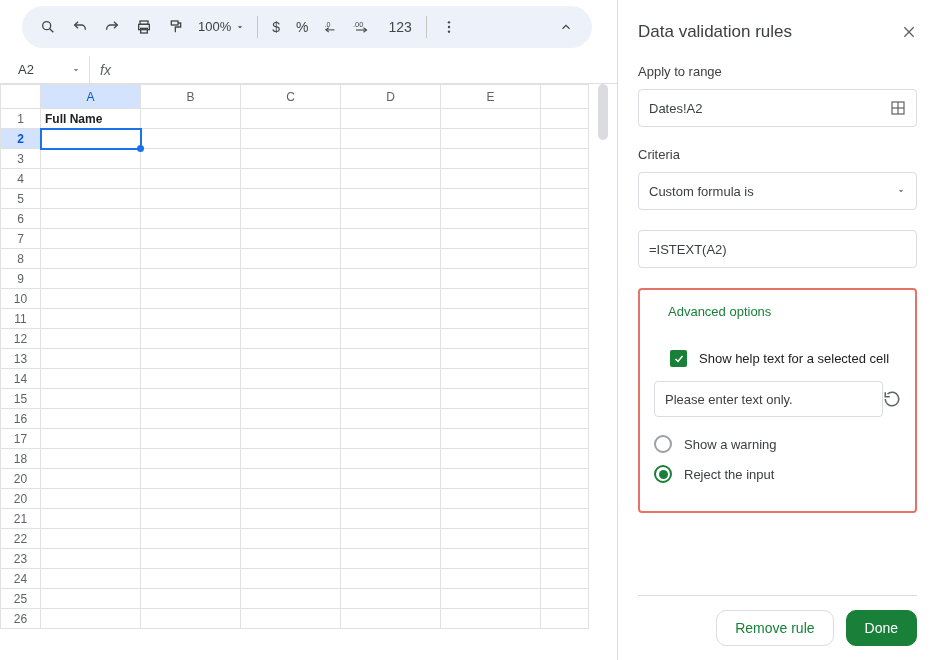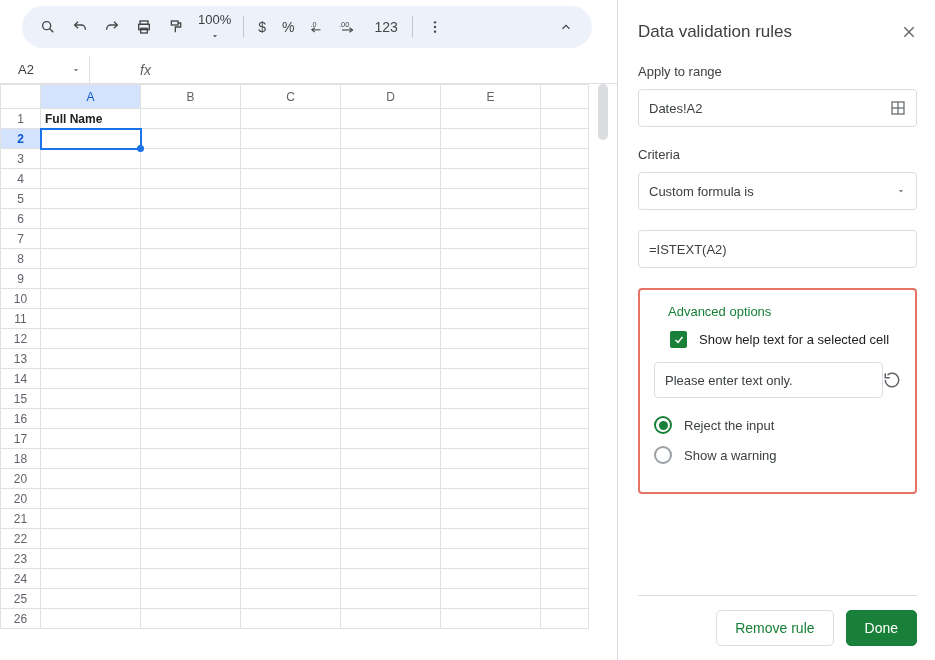--- a/index.html
+++ b/index.html
@@ -2,26 +2,26 @@
 <html><head>
 <meta charset="utf-8">
 <style>
   * { box-sizing: border-box; margin: 0; padding: 0; }
   body { font-family: Arial, "Helvetica Neue", sans-serif; font-size: 13px; color: #202124; background: #fff; width: 935px; height: 660px; overflow: hidden; position: relative; }
 
   
   .toolbar { display: flex; align-items: center; height: 42px; padding: 4px 12px; gap: 4px; border-bottom: 1px solid transparent; background: #edf2fa; border-radius: 24px; margin: 6px 9px 0 22px; width: 570px; }
   .tool-btn { width: 28px; height: 28px; display: flex; align-items: center; justify-content: center; border-radius: 4px; cursor: pointer; color: #444746; }
   .tool-sep { width: 1px; height: 22px; background: #c7c7c7; margin: 0 4px; }
-  .zoom { font-size: 13px; color: #3c4043; padding: 0 4px; display: flex; align-items: center; gap: 4px; flex-direction: column; }
+  .zoom { font-size: 13px; color: #3c4043; padding: 0 4px; display: flex; align-items: center; gap: 4px; }
   .tool-txt { font-size: 14px; color: #444746; padding: 0 6px; }
   .toolbar .expand { margin-left: auto; }
 
   
-  .formula-row { display: flex; align-items: center; height: 28px; border-bottom: 1px solid #e0e0e0; margin-top: 8px; gap: 40px; }
+  .formula-row { display: flex; align-items: center; height: 28px; border-bottom: 1px solid #e0e0e0; margin-top: 8px; }
   .namebox { width: 90px; display: flex; align-items: center; justify-content: space-between; padding: 0 8px 0 18px; font-size: 13px; color: #3c4043; border-right: 1px solid #e0e0e0; height: 100%; }
   .namebox .caret { color: #5f6368; }
   .fx { padding: 0 10px; color: #5f6368; font-style: italic; font-size: 14px; }
   .formula-input { flex: 1; height: 100%; border: none; outline: none; }
 
   
   .sheet-wrap { position: absolute; top: 84px; left: 0; right: 0; bottom: 0; }
   .sheet { border-collapse: collapse; table-layout: fixed; }
   .sheet th, .sheet td { border: 1px solid #e1e1e1; font-size: 12px; }
   .sheet thead th { background: #fff; color: #5f6368; font-weight: 400; height: 24px; }
@@ -43,34 +43,34 @@
   .panel-title { font-size: 17px; font-weight: 500; color: #3c4043; }
   .close-x { cursor: pointer; color: #5f6368; font-size: 18px; }
   .section-label { font-size: 13px; color: #404040; margin-bottom: 10px; }
   .field { width: 100%; height: 38px; border: 1px solid #dadce0; border-radius: 4px; padding: 16px 10px; display: flex; align-items: center; font-size: 13px; color: #3c4043; margin-bottom: 20px; position: relative; }
   .field .grid-icn { margin-left: auto; color: #5f6368; }
   .select-field { justify-content: space-between; }
   .select-field .caret { color: #5f6368; font-size: 12px; }
   .formula-field { color: #3c4043; margin-bottom: 18px; }
 
   .adv-box { border: 2px solid #e57368; border-radius: 4px; padding: 14px 14px 16px 14px; margin-top: 2px; }
-  .adv-title { color: #188038; font-size: 13px; font-weight: 500; margin-bottom: 12px; padding-left: 14px; }
+  .adv-title { color: #188038; font-size: 13px; font-weight: 500; margin-bottom: 31px; padding-left: 14px; }
   .check-row { display: flex; align-items: center; gap: 12px; margin-bottom: 14px; padding-left: 16px; }
   .checkbox { width: 17px; height: 17px; background: #188038; border-radius: 2px; display: flex; align-items: center; justify-content: center; color: #fff; font-size: 12px; }
   .help-row { display: flex; align-items: center; margin-bottom: 18px; }
   .help-text-field { flex: 1; height: 36px; border: 1px solid #dadce0; border-radius: 4px; padding: 0 10px; display: flex; align-items: center; font-size: 13px; color: #3c4043; }
   .reset-icn { color: #5f6368; cursor: pointer; }
   .invalid-label { font-size: 13px; color: #3c4043; margin-bottom: 12px; }
   .radio-row { display: flex; align-items: center; gap: 12px; margin-bottom: 12px; font-size: 13px; color: #3c4043; }
   .radio { width: 18px; height: 18px; border: 2px solid #9aa0a6; border-radius: 50%; display: flex; align-items: center; justify-content: center; }
   .radio.checked { border-color: #188038; }
   .radio.checked::after { content: ""; width: 9px; height: 9px; background: #188038; border-radius: 50%; }
 
   .panel-footer { margin-top: auto; border-top: 1px solid #dadce0; padding-top: 14px; display: flex; justify-content: flex-end; gap: 12px; }
-  .btn { height: 36px; padding: 0 18px; border-radius: 5px; font-size: 14px; font-weight: 500; display: flex; align-items: center; cursor: pointer; }
+  .btn { height: 36px; padding: 0 18px; border-radius: 10px; font-size: 14px; font-weight: 500; display: flex; align-items: center; cursor: pointer; }
   .btn-outline { border: 1px solid #dadce0; color: #188038; background: #fff; }
   .btn-solid { background: #188038; color: #fff; border: 1px solid #188038; }
 
   svg { display: block; }
 </style>
 </head>
 <body>
 
 <div class="toolbar">
   <div class="tool-btn">
@@ -460,26 +460,26 @@
         <span>Please enter text only.</span>
       </div>
       <div class="reset-icn">
         <svg width="18" height="18" viewBox="0 0 24 24" fill="none" stroke="currentColor" stroke-width="2">
             <path d="M3 12a9 9 0 1 0 3-6.7"></path>
             <path d="M3 3v6h6"></path>
           </svg>
       </div>
     </div>
     <div class="radio-row">
+      <div class="radio"></div>
+      <span>Show a warning</span>
+    </div>
+    <div class="radio-row">
       <div class="radio checked"></div>
       <span>Reject the input</span>
     </div>
-    <div class="radio-row">
-      <div class="radio"></div>
-      <span>Show a warning</span>
-    </div>
   </div>
 
   <div class="panel-footer">
     <div class="btn btn-outline">Remove rule</div>
     <div class="btn btn-solid">Done</div>
   </div>
 </div>
 
 </body></html>

